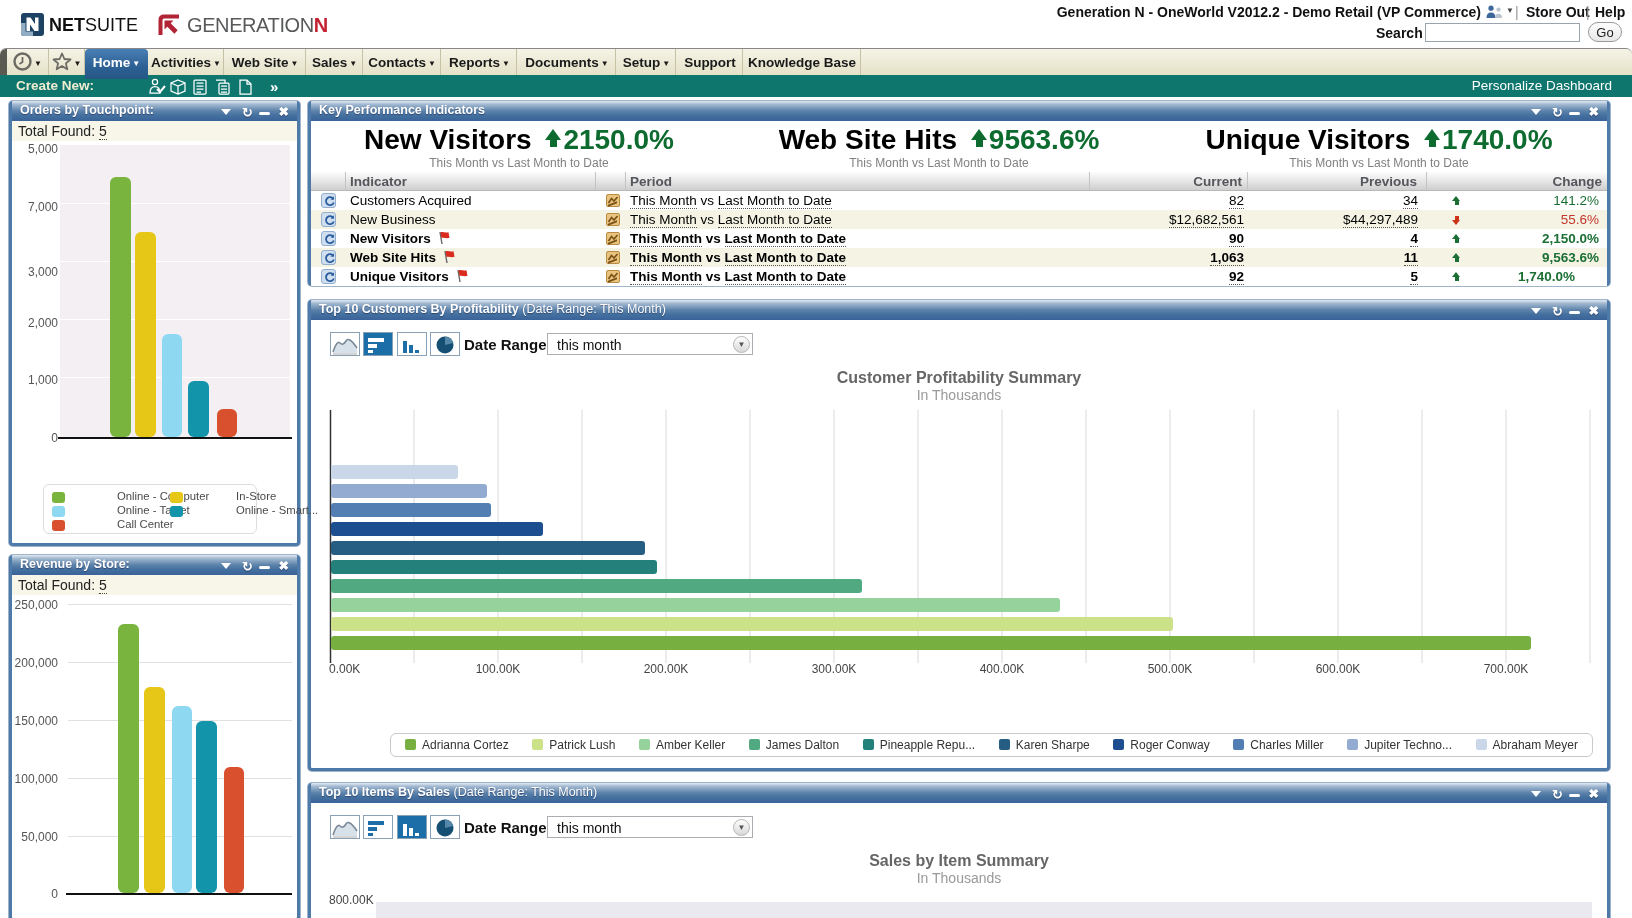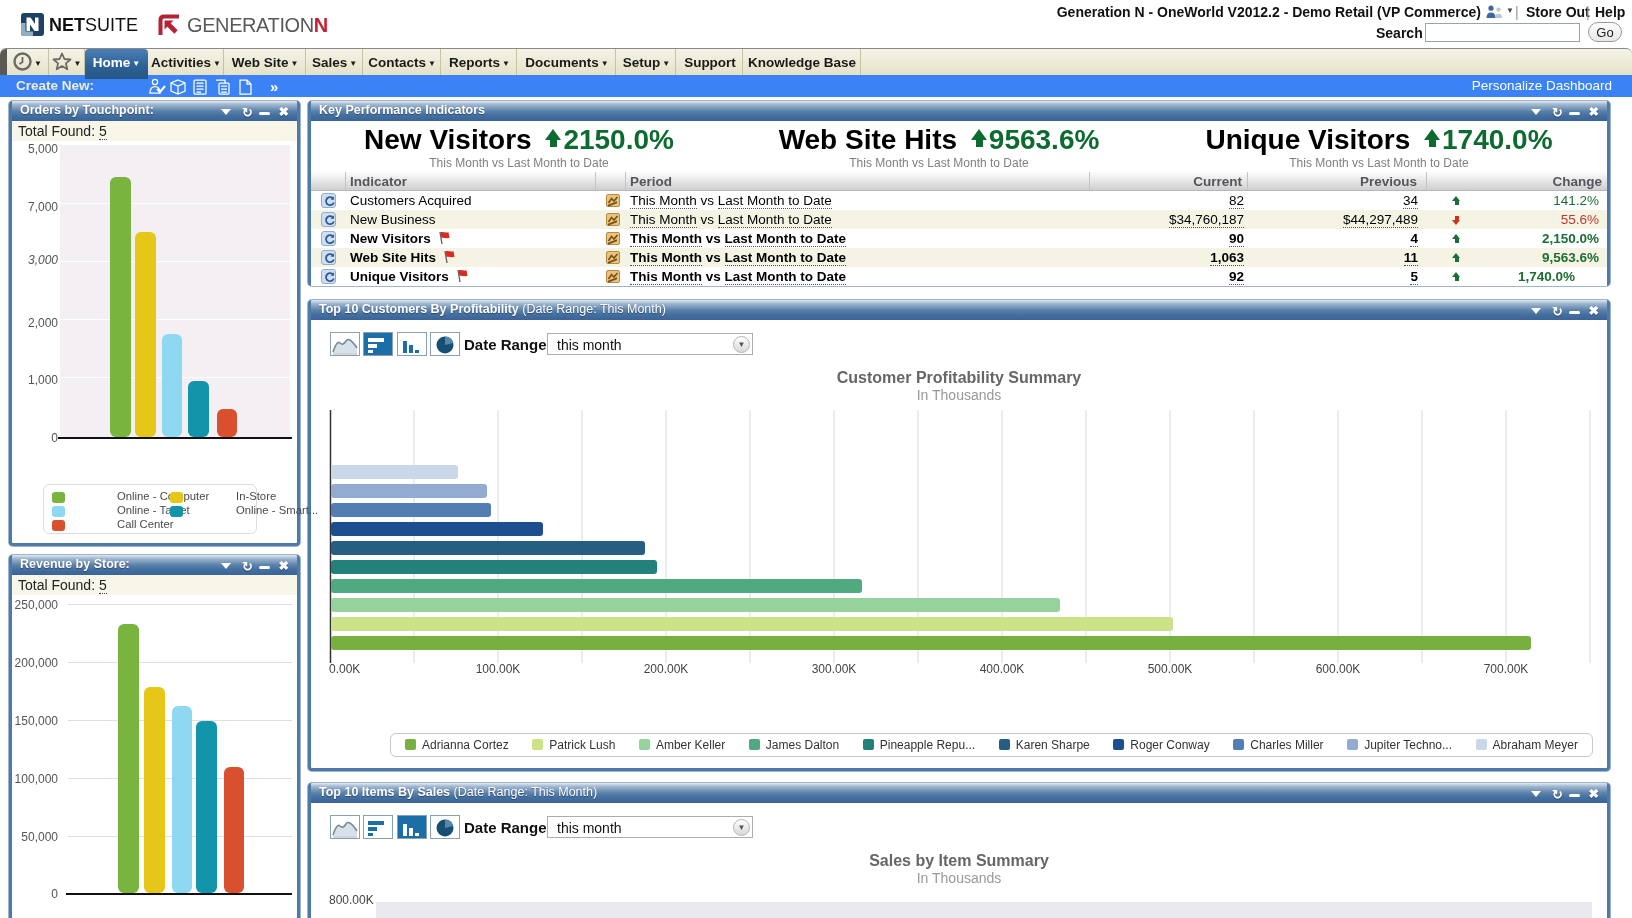--- a/index.html
+++ b/index.html
@@ -19,21 +19,21 @@
 #navbar { position:absolute; left:0; top:48px; width:1632px; height:27px;
   background:linear-gradient(#f5f3e6,#e5e2c8); border-top:1px solid #888; border-radius:6px 6px 0 0; }
 #navleftedge { position:absolute; left:0; top:0; width:7px; height:27px; background:#5a5a52; border-radius:6px 0 0 0; }
 .tab { position:absolute; top:0; height:27px; line-height:27px; font-size:13.5px; font-weight:bold; color:#1a1a1a;
   text-align:center; border-right:1px solid #c6c2a4; }
 .tab .arr { font-size:8px; vertical-align:1px; margin-left:2px; }
 #tabhome { background:linear-gradient(#4a7fb5,#2d6094 60%,#255785); color:#fff; border-radius:4px 4px 0 0;
   border-right:none; height:30px; z-index:3; }
 
 
-#createbar { position:absolute; left:0; top:75px; width:1632px; height:22px; background:#3b82f6; }
+#createbar { position:absolute; left:0; top:75px; width:1632px; height:22px; background:#0f766e; }
 #createbar .cn { position:absolute; left:16px; top:3px; font-size:13.5px; font-weight:bold; color:#f0ecd2; }
 #persdash { position:absolute; right:20px; top:3px; font-size:13.5px; color:#fff; }
 
 
 .portlet { position:absolute; background:#fff; border:3px solid #4d7aa9; border-top:none;
   border-radius:4px; box-shadow:0 0 0 1px #9fb4ca; }
 .ptitle { position:relative; height:20px;
   background:linear-gradient(#e0e9f2 0%,#9fb6cf 18%,#5c82aa 50%,#44709f 72%,#3a639a 100%);
   color:#fff; font-size:12.5px; font-weight:bold; line-height:19px; padding-left:8px; border-radius:2px 2px 0 0;
   text-shadow:0 1px 1px rgba(0,0,40,0.4); }
@@ -238,21 +238,21 @@
 <path d="M10.8 1.2 L10.8 4.8 L7.4 4.4 Z" fill="#2b5d9e"></path>
 </svg>
           </span>
         <span class="kc" style="left:39px;">New Business</span>
         <span class="ic-spark">
             <svg width="14" height="13" style="position:absolute;left:-1px;top:-1px;">
               <polyline points="2.5,9 5.5,4.5 8,7 11.5,3" fill="none" stroke="#7a5217" stroke-width="1.7"></polyline>
             </svg>
           </span>
         <span class="kc" style="left:319px;"><span class="dot">This Month</span> vs <span class="dot">Last Month to Date</span></span>
-        <span class="kc rt" style="left:779px;width:154px;"><span class="dot">$34,760,187</span></span>
+        <span class="kc rt" style="left:779px;width:154px;"><span class="dot">$12,682,561</span></span>
         <span class="kc rt" style="left:937px;width:170px;"><span class="dot">$44,297,489</span></span>
         <span class="arr-dn"></span>
         <span class="kc rt red2" style="left:1169px;width:119px;">55.6%</span>
       </div>
       <div class="krow bld">
         <span class="ic-refresh">
             <svg width="13" height="13" style="position:absolute;left:0.5px;top:0.5px;">
 <path d="M10.5 4.2 A4 4 0 1 0 10.8 7.5" fill="none" stroke="#2b5d9e" stroke-width="1.8"></path>
 <path d="M10.8 1.2 L10.8 4.8 L7.4 4.4 Z" fill="#2b5d9e"></path>
 </svg>
@@ -460,21 +460,21 @@
       <span class="picons">
           <span class="pi-dd"></span>
           <span class="pi-rf">↻</span>
           <span class="pi-mn"></span>
           <span class="pi-x">✖</span>
         </span>
     </div>
     <div class="totalfound">Total Found: <u>5</u></div>
     <div class="ylab" style="left:2px; top:41px;">5,000</div>
     <div class="ylab" style="left:2px; top:99px;">7,000</div>
-    <div class="ylab" style="left:2px; top:152px;font-style:italic;">3,000</div>
+    <div class="ylab" style="left:2px; top:164px;">3,000</div>
     <div class="ylab" style="left:2px; top:215px;">2,000</div>
     <div class="ylab" style="left:2px; top:272px;">1,000</div>
     <div class="ylab" style="left:2px; top:330px;">0</div>
     <div style="position:absolute; left:48px; top:44px; width:230px; height:292px; background:#f3eff3;">
       <div style="position:absolute;left:0;top:58px;width:100%;height:1px;background:#fff;"></div>
       <div style="position:absolute;left:0;top:116px;width:100%;height:1px;background:#fff;"></div>
       <div style="position:absolute;left:0;top:174px;width:100%;height:1px;background:#fff;"></div>
       <div style="position:absolute;left:0;top:232px;width:100%;height:1px;background:#fff;"></div>
     </div>
     <div class="vbar" style="left:98px; top:76px; width:21px; height:260px; background:#79b53e;"></div>

